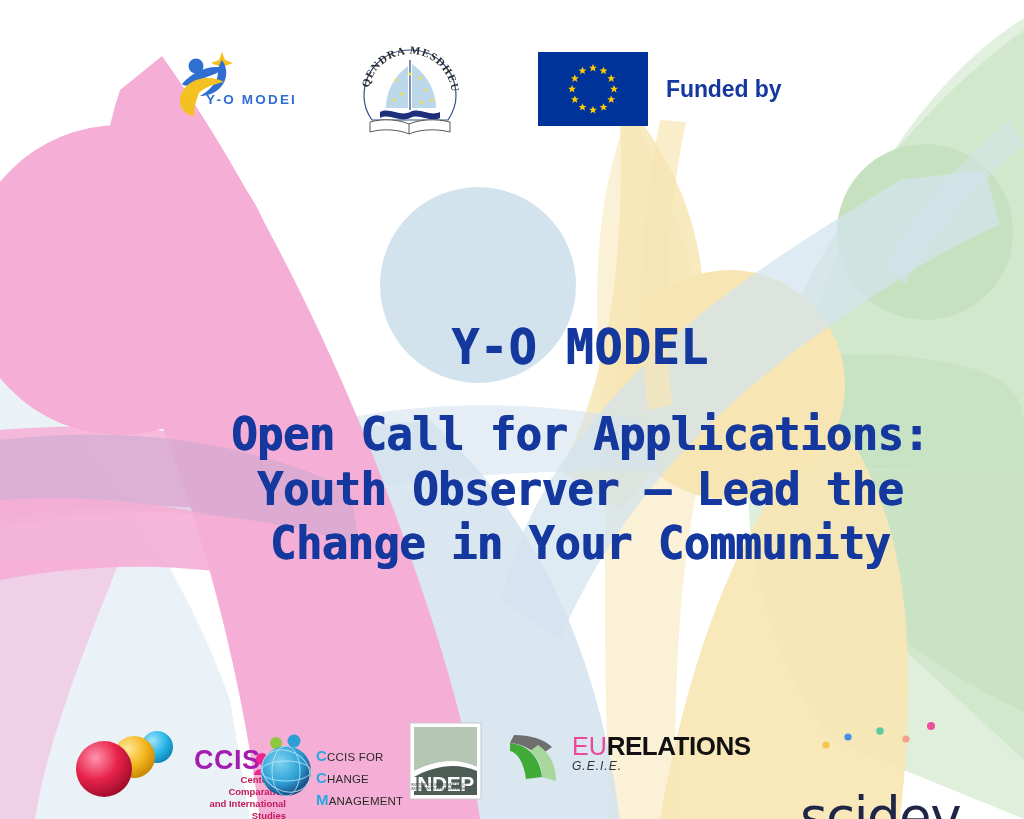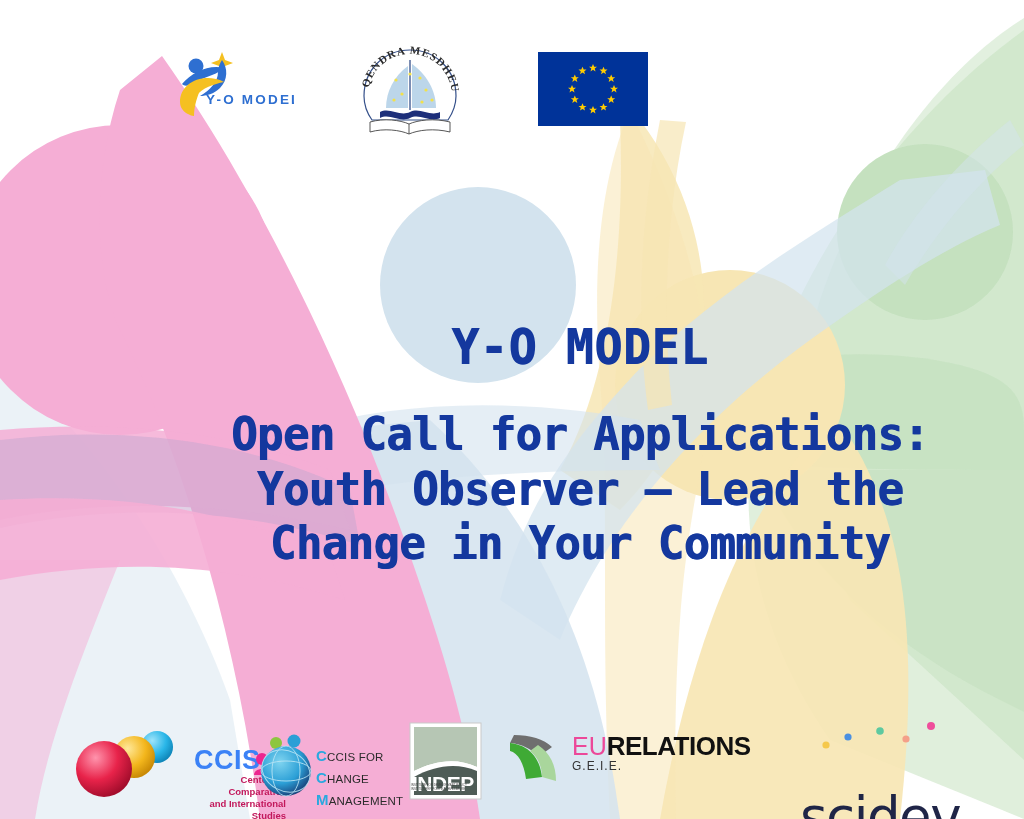--- a/index.html
+++ b/index.html
@@ -61,28 +61,28 @@
     position:absolute;left:0;bottom:0;width:1024px;height:115px;z-index:5;
   }
   .f-logo{position:absolute;bottom:0;}
 
   .logo-ccis{left:72px;bottom:18px;width:210px;height:72px;}
   .logo-ccm{left:250px;bottom:20px;width:145px;height:70px;}
   .logo-indep{left:408px;bottom:18px;width:75px;height:80px;}
   .logo-eurel{left:508px;bottom:32px;width:255px;height:56px;}
   .logo-scidev{left:800px;bottom:20px;width:175px;height:78px;}
 
-  .ccis-word{font-weight:bold;font-size:27px;color:#3b82f6;letter-spacing:0.5px;line-height:1;}
+  .ccis-word{font-weight:bold;font-size:27px;color:#a21caf;letter-spacing:0.5px;line-height:1;}
   .ccis-tag{font-size:9.5px;color:#c2185b;line-height:1.25;font-weight:bold;text-align:right;}
   .ccm-text{font-size:11.5px;color:#2b2b2b;line-height:1.45;letter-spacing:0.2px;}
   .ccm-text .cap{color:#29a8df;font-size:15px;font-weight:bold;}
   .ccm-text .capm{color:#29a8df;font-size:15px;font-weight:bold;}
   .eurel-eu{font-size:25px;color:#ec4899;letter-spacing:0px;font-weight:400;}
   .eurel-rel{font-size:26px;color:#111;font-weight:bold;letter-spacing:-0.5px;}
-  .eurel-geie{font-size:12px;color:#333;letter-spacing:1px;}
+  .eurel-geie{font-size:12px;color:#333;letter-spacing:1px;font-style:italic;}
   .scidev-word{
     font-size:53px;color:#1f2547;font-weight:400;letter-spacing:-1.5px;line-height:1;
     font-family:"DejaVu Sans", sans-serif;
     margin-top:47px;
   }
 </style>
 </head>
 <body>
 
 <div id="poster">
@@ -216,20 +216,21 @@
             <g transform="rotate(300) translate(0,-21) rotate(-300)">
                 <polygon points="0,-4 1.2,-1.2 4,-1.2 1.7,0.6 2.5,3.4 0,1.7 -2.5,3.4 -1.7,0.6 -4,-1.2 -1.2,-1.2"></polygon>
               </g>
             <g transform="rotate(330) translate(0,-21) rotate(-330)">
                 <polygon points="0,-4 1.2,-1.2 4,-1.2 1.7,0.6 2.5,3.4 0,1.7 -2.5,3.4 -1.7,0.6 -4,-1.2 -1.2,-1.2"></polygon>
               </g>
           </g>
         </g>
       </svg>
       <div class="eu-text">
+        <div>Funded by</div>
       </div>
     </div>
   </div>
 
   <div class="title-block">
     <div class="title-main">Y-O MODEL</div>
     <div class="title-sub">
       <span class="ln">Open Call for Applications:</span>
       <span class="ln">Youth Observer – Lead the</span>
       <span class="ln">Change in Your Community</span>

